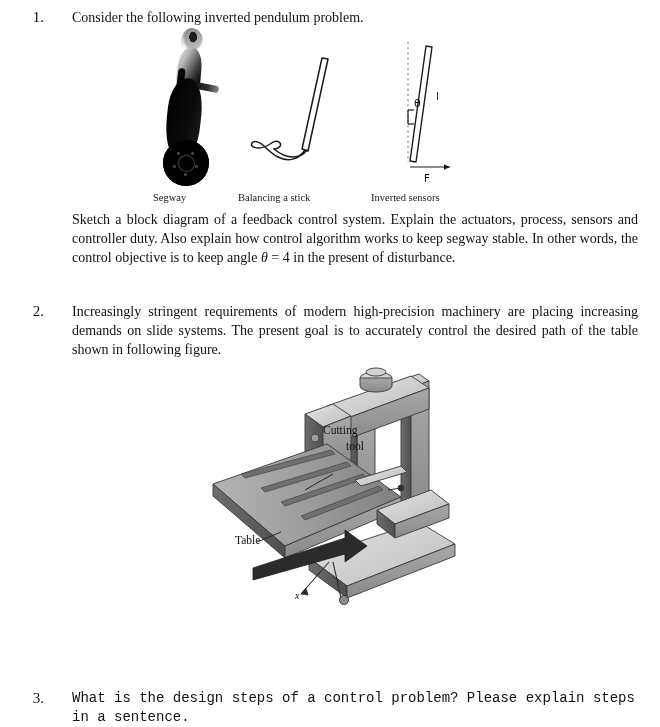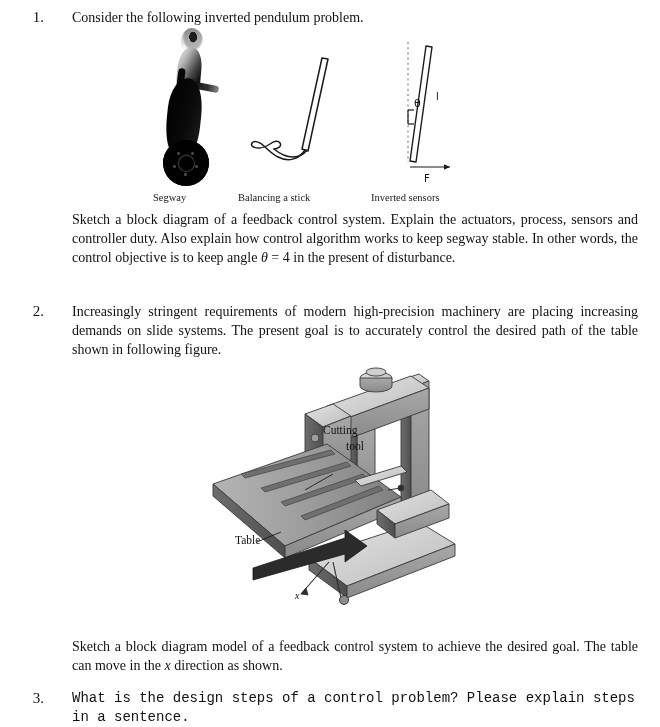--- a/index.html
+++ b/index.html
@@ -229,23 +229,19 @@
         </g>
       </g>
     </svg>
 
     <div class="mlabel" style="left:118px;top:62px;">Cutting</div>
     <div class="mlabel" style="left:134px;top:78px;margin-left:7px;">tool</div>
     <div class="mlabel" style="left:22px;top:172px;margin-left:8px;">Table</div>
     <div class="mlabel ital" style="left:90px;top:228px;font-size:10px;">x</div>
   </div>
 
-  <div class="item" style="left:18px;top:637px;width:620px;">
-    <div class="num" style="visibility:hidden;">2.</div>
-    <div class="body" style="width:596px;"><span>Sketch a block diagram model of a feedback control system to achieve the desired goal. The table can move in the </span><span class="ital">x</span><span> direction as shown.</span></div>
-  </div>
 
   <div class="item" style="left:18px;top:689px;width:620px;">
     <div class="num">3.</div>
     <div class="body nj" style="width:596px;font-family:Liberation Mono, monospace;">What is the design steps of a control problem? Please explain steps in a sentence.</div>
   </div>
 
 </div>
 
 </body></html>

